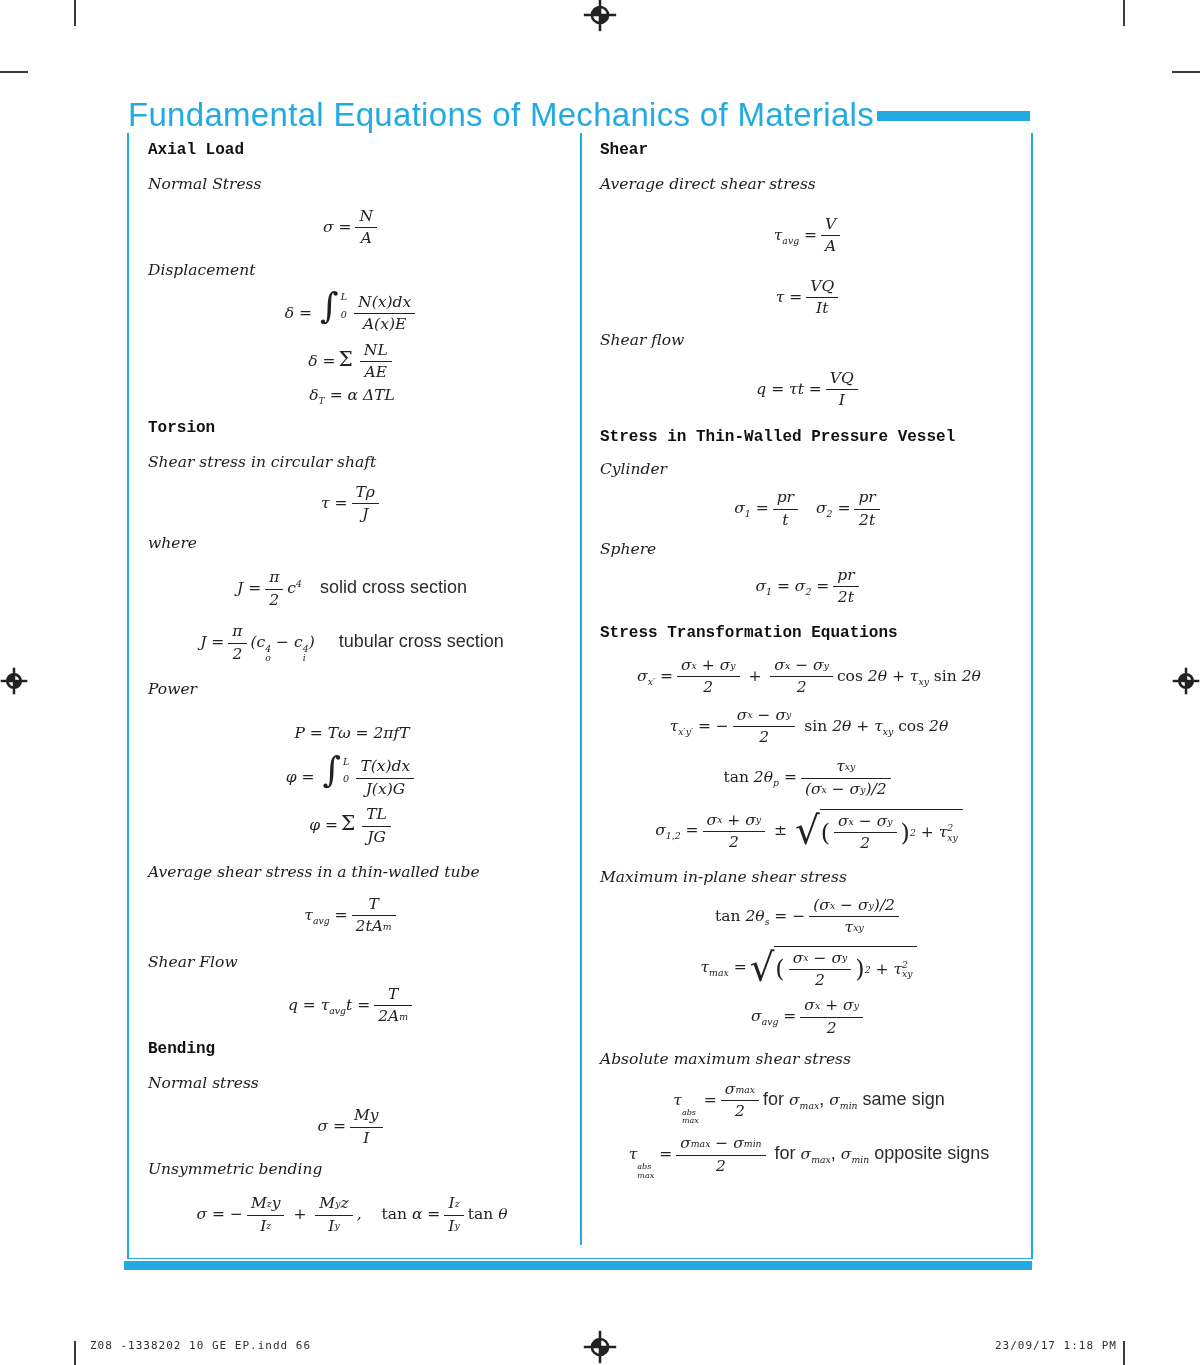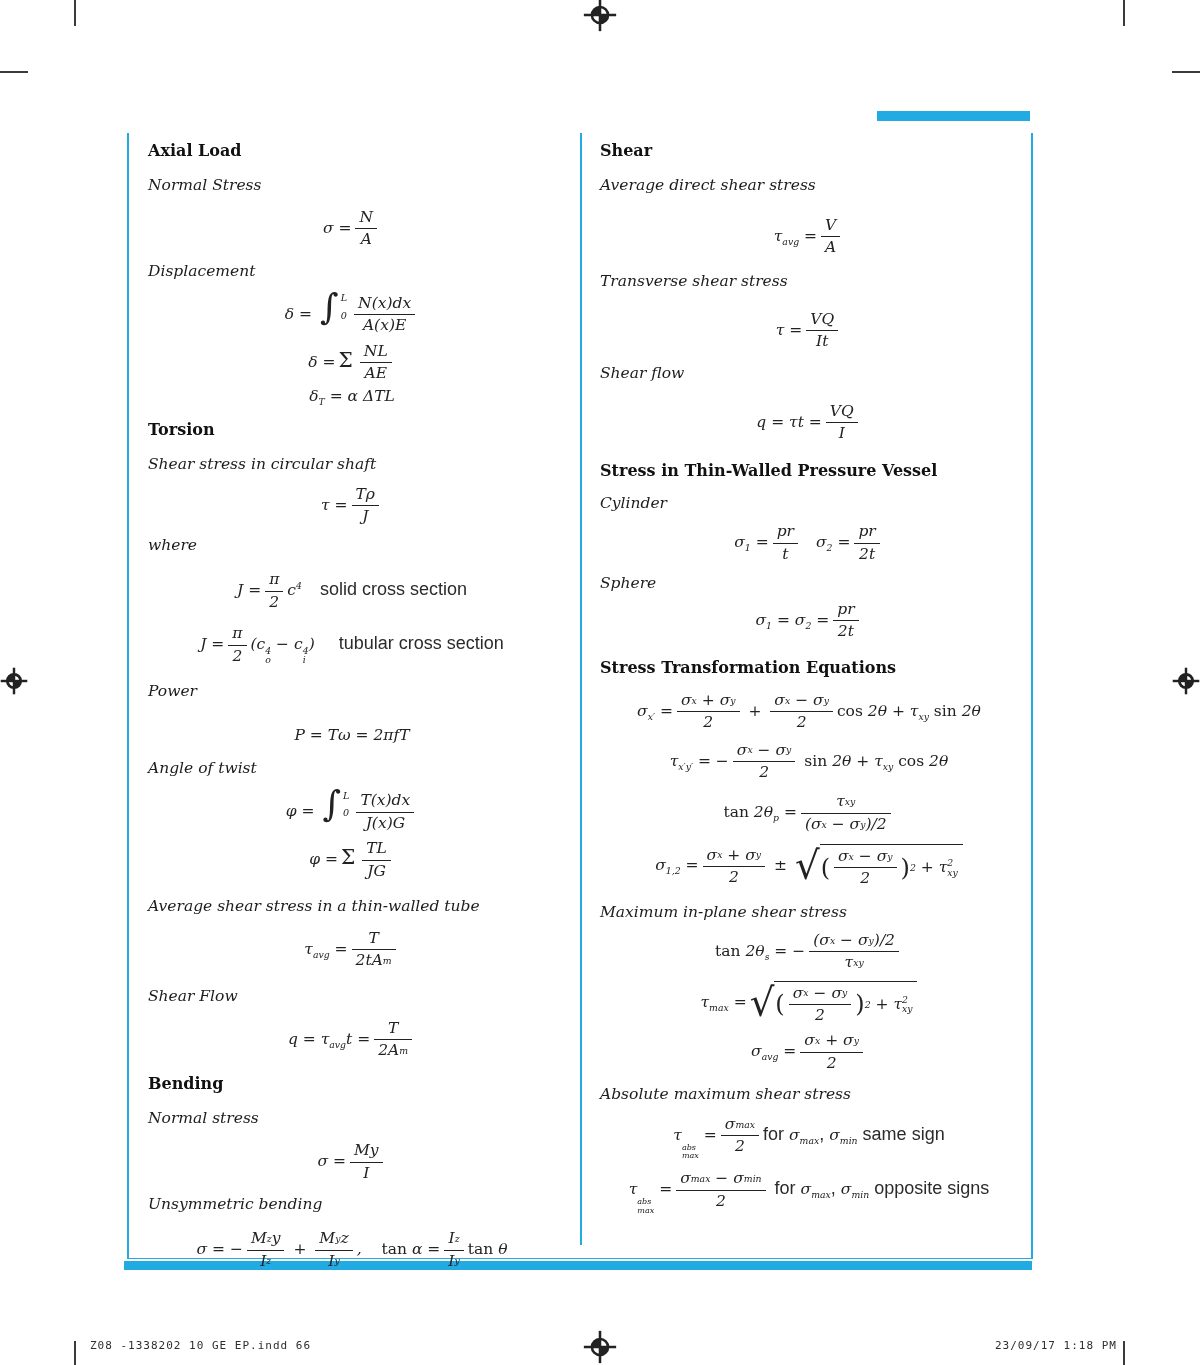--- a/index.html
+++ b/index.html
@@ -17,21 +17,21 @@
   .content-box{position:absolute;left:127px;top:133px;width:902px;height:1125px;
                border-left:2px solid var(--accent,#22aae2);
                border-right:2px solid var(--accent,#22aae2);
                border-bottom:1px solid var(--accent,#22aae2);}
   .divider{position:absolute;left:451px;top:0;height:1112px;width:2px;background:var(--accent,#22aae2);}
   .bottom-bar{position:absolute;left:124px;top:1261px;width:908px;height:9px;background:var(--accent,#22aae2);}
   
   .col{position:absolute;top:137px;}
   .col-left{left:148px;width:408px;}
   .col-right{left:600px;width:418px;}
-  .sect{font-weight:bold;font-size:16px;color:#111;}
+  .sect{font-weight:bold;font-size:16px;color:#111;font-family:Liberation Mono, monospace;}
   .ital{font-style:italic;font-size:15.5px;color:#1c1c1c;}
   
   .meq{text-align:center;font-size:15.5px;font-style:italic;color:#222;line-height:1.25;}
   .meq span{white-space:pre;}
   .mt{font-style:italic;}
   .mf{font-style:normal;}
   .mlbl{font-style:normal;font-family:"Liberation Sans",sans-serif;font-size:18px;color:#2b2b2b;}
   .msub{font-size:0.6em;vertical-align:-0.4em;}
   .msup{font-size:0.6em;vertical-align:0.65em;}
   .mss{display:inline-flex;flex-direction:column;font-size:0.6em;line-height:1.05;
@@ -101,20 +101,21 @@
   <div class="regmark" style="left:583px;top:1330px;width:34px;height:34px;">
     <svg width="34" height="34" viewBox="0 0 40 40">
         <line x1="20" y1="1" x2="20" y2="39" stroke="#222" stroke-width="3"></line>
         <line x1="1" y1="20" x2="39" y2="20" stroke="#222" stroke-width="3"></line>
         <circle cx="20" cy="20" r="9.5" fill="none" stroke="#222" stroke-width="3"></circle>
         <path d="M20,20 L20,10.5 A9.5,9.5 0 0,0 10.5,20 Z" fill="#222"></path>
         <path d="M20,20 L20,29.5 A9.5,9.5 0 0,0 29.5,20 Z" fill="#222"></path>
       </svg>
   </div>
 
+  <div class="title">Fundamental Equations of Mechanics of Materials</div>
   <div class="title-bar"></div>
 
   <div class="content-box">
     <div class="divider"></div>
   </div>
   <div class="bottom-bar"></div>
 
   <div class="col col-left">
     <div class="sect" style="margin-top:4px">Axial Load</div>
     <div class="ital" style="margin-top:16px">Normal Stress</div>
@@ -124,39 +125,37 @@
     <div class="meq" style="margin-top:6px"><span class="mt">δ =</span><span class="msum">Σ</span><span class="mfrac"><span class="mnum"><span class="mt">NL</span></span><span class="mden"><span class="mt">AE</span></span></span></div>
     <div class="meq" style="margin-top:4px"><span class="mt">δ</span><span class="msub">T</span><span class="mt"> = α ΔTL</span></div>
     <div class="sect" style="margin-top:12px">Torsion</div>
     <div class="ital" style="margin-top:16px">Shear stress in circular shaft</div>
     <div class="meq" style="margin-top:12px"><span class="mt">τ =</span><span class="mfrac"><span class="mnum"><span class="mt">Tρ</span></span><span class="mden"><span class="mt">J</span></span></span></div>
     <div class="ital" style="margin-top:10px">where</div>
     <div class="meq" style="margin-top:16px"><span class="mt">J =</span><span class="mfrac"><span class="mnum"><span class="mt">π</span></span><span class="mden"><span class="mt">2</span></span></span><span class="mt">c</span><span class="msup">4</span><span style="display: inline-block; width: 18px;"></span><span class="mlbl">solid cross section</span></div>
     <div class="meq" style="margin-top:12px"><span class="mt">J =</span><span class="mfrac"><span class="mnum"><span class="mt">π</span></span><span class="mden"><span class="mt">2</span></span></span><span class="mt">(c</span><span class="mss"><span>4</span><span>o</span></span><span class="mt"> − c</span><span class="mss"><span>4</span><span>i</span></span><span class="mt">)</span><span style="display: inline-block; width: 24px;"></span><span class="mlbl">tubular cross section</span></div>
     <div class="ital" style="margin-top:16px">Power</div>
     <div class="meq" style="margin-top:26px"><span class="mt">P = Tω = 2πfT</span></div>
-    <div class="ital" style="margin-top:14px">Angle of twist</div>
     <div class="meq" style="margin-top:12px"><span class="mt">φ =</span><span style="display: inline-block; width: 5px;"></span><span class="mintwrap"><span class="mint">∫</span><span class="mlim"><span class="mlimsup">L</span><span class="mlimsub">0</span></span></span><span class="mfrac"><span class="mnum"><span class="mt">T(x)dx</span></span><span class="mden"><span class="mt">J(x)G</span></span></span></div>
     <div class="meq" style="margin-top:6px"><span class="mt">φ =</span><span class="msum">Σ</span><span class="mfrac"><span class="mnum"><span class="mt">TL</span></span><span class="mden"><span class="mt">JG</span></span></span></div>
     <div class="ital" style="margin-top:16px">Average shear stress in a thin-walled tube</div>
     <div class="meq" style="margin-top:14px"><span class="mt">τ</span><span class="msub">avg</span><span class="mt"> =</span><span class="mfrac"><span class="mnum"><span class="mt">T</span></span><span class="mden"><span class="mt">2tA</span><span class="msub">m</span></span></span></div>
     <div class="ital" style="margin-top:16px">Shear Flow</div>
     <div class="meq" style="margin-top:14px"><span class="mt">q = τ</span><span class="msub">avg</span><span class="mt">t =</span><span class="mfrac"><span class="mnum"><span class="mt">T</span></span><span class="mden"><span class="mt">2A</span><span class="msub">m</span></span></span></div>
     <div class="sect" style="margin-top:14px">Bending</div>
     <div class="ital" style="margin-top:16px">Normal stress</div>
     <div class="meq" style="margin-top:14px"><span class="mt">σ =</span><span class="mfrac"><span class="mnum"><span class="mt">My</span></span><span class="mden"><span class="mt">I</span></span></span></div>
     <div class="ital" style="margin-top:12px">Unsymmetric bending</div>
     <div class="meq" style="margin-top:16px"><span class="mt">σ = −</span><span class="mfrac"><span class="mnum"><span class="mt">M</span><span class="msub">z</span><span class="mt">y</span></span><span class="mden"><span class="mt">I</span><span class="msub">z</span></span></span><span class="mt"> + </span><span class="mfrac"><span class="mnum"><span class="mt">M</span><span class="msub">y</span><span class="mt">z</span></span><span class="mden"><span class="mt">I</span><span class="msub">y</span></span></span><span class="mt">,</span><span style="display: inline-block; width: 20px;"></span><span class="mf">tan </span><span class="mt">α =</span><span class="mfrac"><span class="mnum"><span class="mt">I</span><span class="msub">z</span></span><span class="mden"><span class="mt">I</span><span class="msub">y</span></span></span><span class="mf">tan </span><span class="mt">θ</span></div>
   </div>
 
   <div class="col col-right">
     <div class="sect" style="margin-top:4px">Shear</div>
     <div class="ital" style="margin-top:16px">Average direct shear stress</div>
     <div class="meq" style="margin-top:22px"><span class="mt">τ</span><span class="msub">avg</span><span class="mt"> =</span><span class="mfrac"><span class="mnum"><span class="mt">V</span></span><span class="mden"><span class="mt">A</span></span></span></div>
-    <div class="ital" style="margin-top:14px">Transverse shear stress</div>
     <div class="meq" style="margin-top:20px"><span class="mt">τ =</span><span class="mfrac"><span class="mnum"><span class="mt">VQ</span></span><span class="mden"><span class="mt">It</span></span></span></div>
     <div class="ital" style="margin-top:12px">Shear flow</div>
     <div class="meq" style="margin-top:20px"><span class="mt">q = τt =</span><span class="mfrac"><span class="mnum"><span class="mt">VQ</span></span><span class="mden"><span class="mt">I</span></span></span></div>
     <div class="sect" style="margin-top:18px">Stress in Thin-Walled Pressure Vessel</div>
     <div class="ital" style="margin-top:14px">Cylinder</div>
     <div class="meq" style="margin-top:10px"><span class="mt">σ</span><span class="msub">1</span><span class="mt"> =</span><span class="mfrac"><span class="mnum"><span class="mt">pr</span></span><span class="mden"><span class="mt">t</span></span></span><span style="display: inline-block; width: 14px;"></span><span class="mt">σ</span><span class="msub">2</span><span class="mt"> =</span><span class="mfrac"><span class="mnum"><span class="mt">pr</span></span><span class="mden"><span class="mt">2t</span></span></span></div>
     <div class="ital" style="margin-top:10px">Sphere</div>
     <div class="meq" style="margin-top:8px"><span class="mt">σ</span><span class="msub">1</span><span class="mt"> = σ</span><span class="msub">2</span><span class="mt"> =</span><span class="mfrac"><span class="mnum"><span class="mt">pr</span></span><span class="mden"><span class="mt">2t</span></span></span></div>
     <div class="sect" style="margin-top:16px">Stress Transformation Equations</div>
     <div class="meq" style="margin-top:14px"><span class="mt">σ</span><span class="msub">x′</span><span class="mt"> =</span><span class="mfrac"><span class="mnum"><span class="mt">σ</span><span class="msub">x</span><span class="mt"> + σ</span><span class="msub">y</span></span><span class="mden"><span class="mt">2</span></span></span><span class="mt"> + </span><span class="mfrac"><span class="mnum"><span class="mt">σ</span><span class="msub">x</span><span class="mt"> − σ</span><span class="msub">y</span></span><span class="mden"><span class="mt">2</span></span></span><span class="mf">cos </span><span class="mt">2θ + τ</span><span class="msub">xy</span><span class="mf"> sin </span><span class="mt">2θ</span></div>

